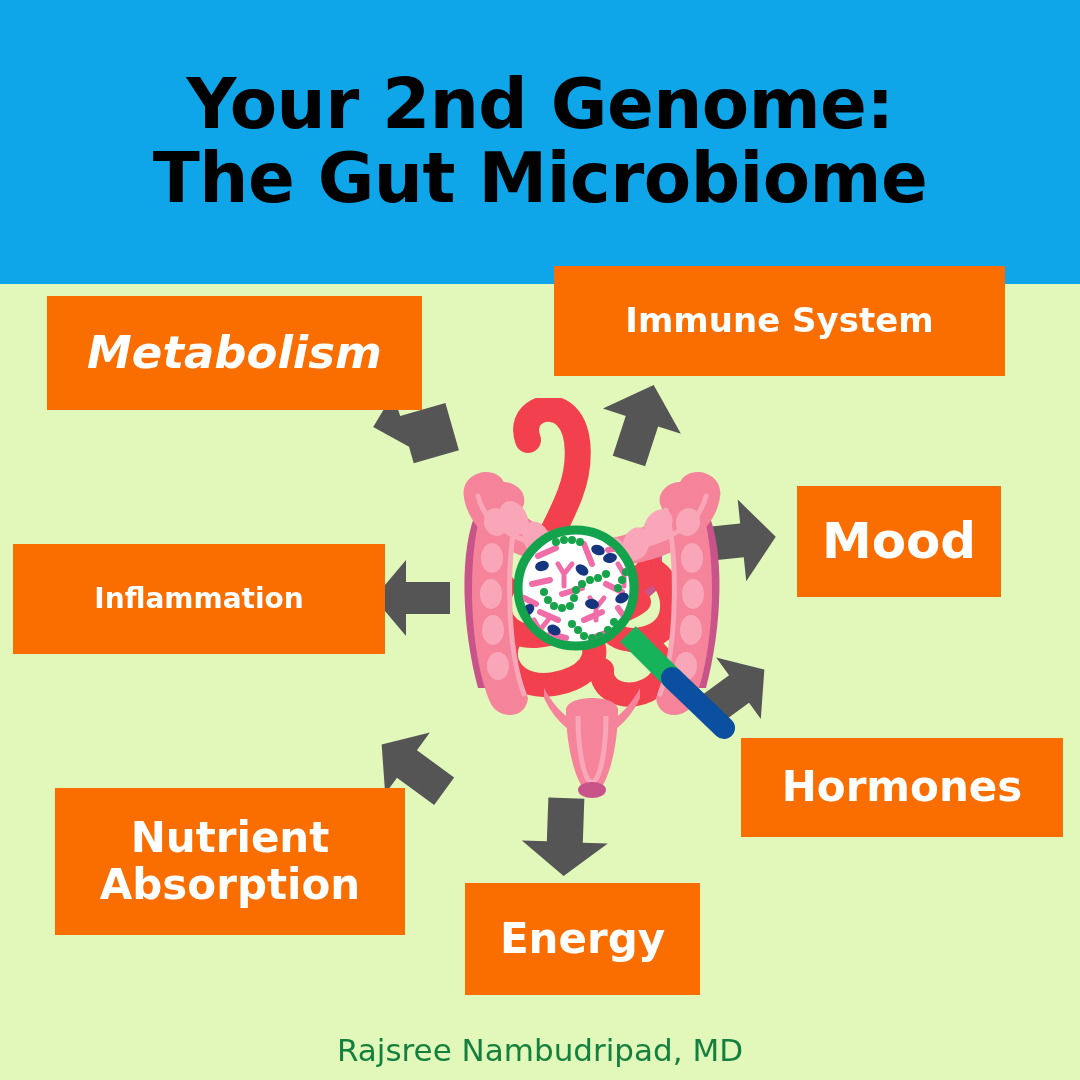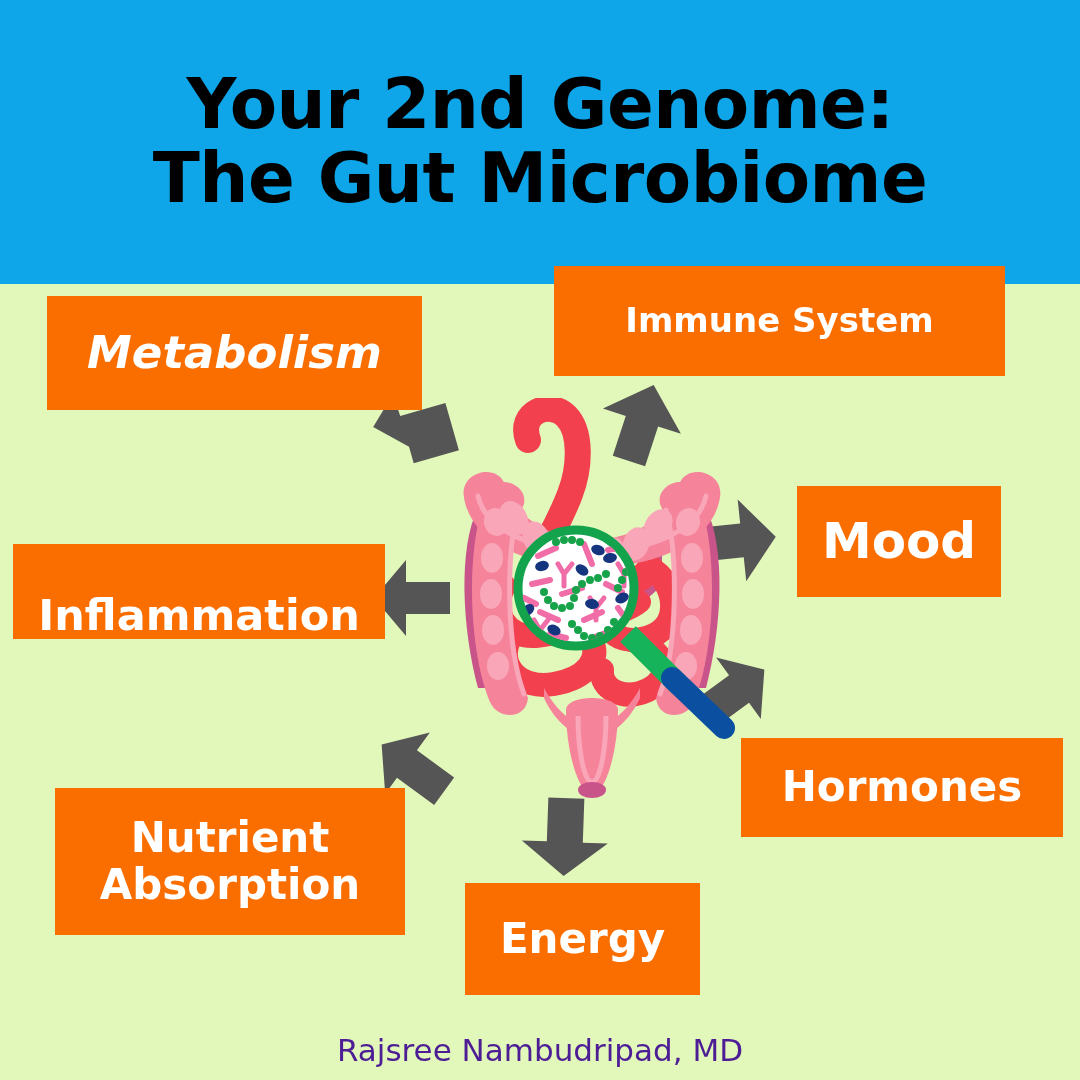--- a/index.html
+++ b/index.html
@@ -59,21 +59,21 @@
     align-items: center;
     justify-content: center;
     text-align: center;
     line-height: 1.1;
     box-sizing: border-box;
   }
 
   #box-metabolism       { left: 47px;  top: 70px;  width: 375px; height: 114px; font-size: 45px; font-style: italic; }
   #box-immune           { left: 554px; top: 40px;  width: 451px; height: 110px; font-size: 34px; }
   #box-mood             { left: 797px; top: 254px; width: 204px; height: 111px; font-size: 50px; margin-top: 6px; }
-  #box-inflammation     { left: 13px;  top: 318px; width: 372px; height: 95px; font-size: 43px; align-items: flex-end; }
+  #box-inflammation     { left: 13px;  top: 318px; width: 372px; height: 110px; font-size: 28px; }
   #box-hormones         { left: 741px; top: 512px; width: 322px; height: 99px;  font-size: 42px; text-align: right; }
   #box-nutrient         { left: 55px;  top: 562px; width: 350px; height: 147px; font-size: 42px; }
   #box-energy           { left: 465px; top: 657px; width: 235px; height: 112px; font-size: 42px; align-items: center; }
 
   
   .arrow {
     position: absolute;
   }
   .arrow svg { display: block; overflow: visible; }
 
@@ -97,21 +97,21 @@
 
   
   #footer {
     position: absolute;
     left: 0;
     top: 1032px;
     width: 1080px;
     text-align: center;
     font-family: "DejaVu Sans", sans-serif;
     font-size: 31px;
-    color: #4c1d95;
+    color: #15803d;
   }
 </style>
 </head>
 <body>
 
 <div id="header-band">
   <div class="title-line">Your 2nd Genome:</div>
   <div class="title-line">The Gut Microbiome</div>
 </div>
 

